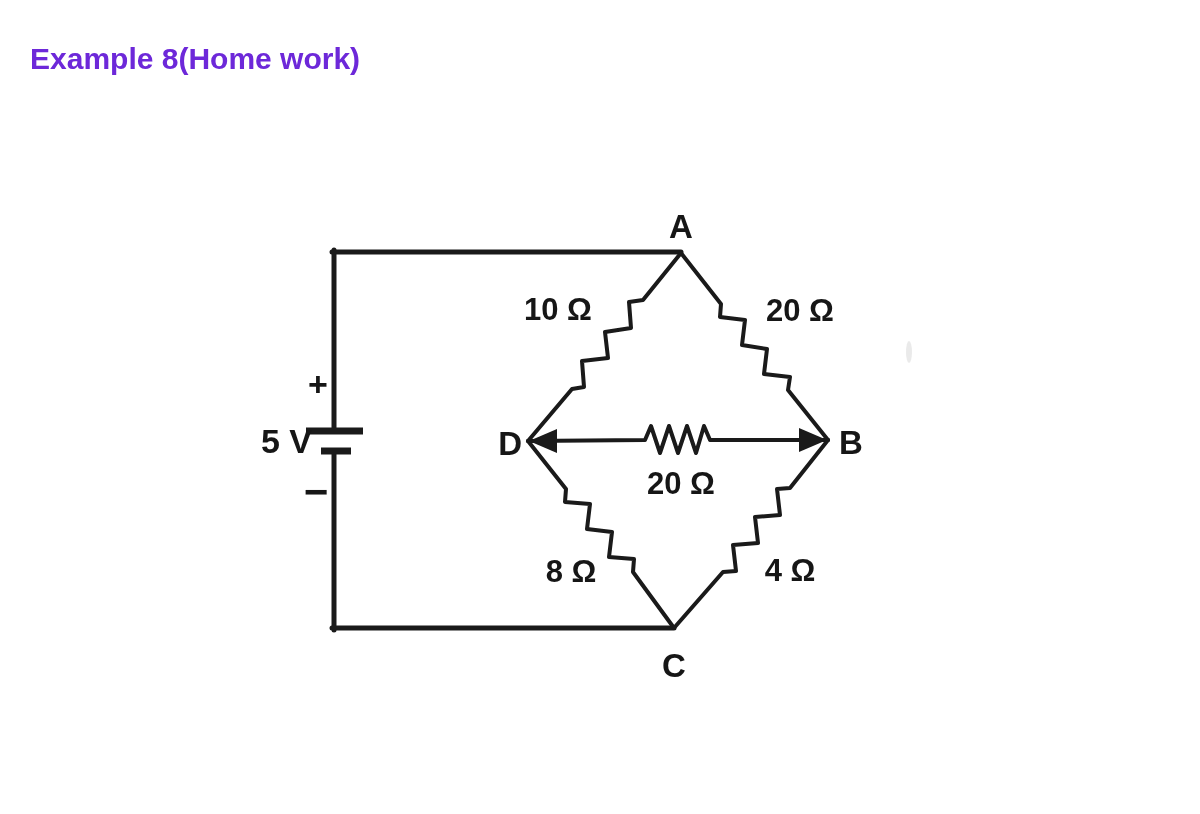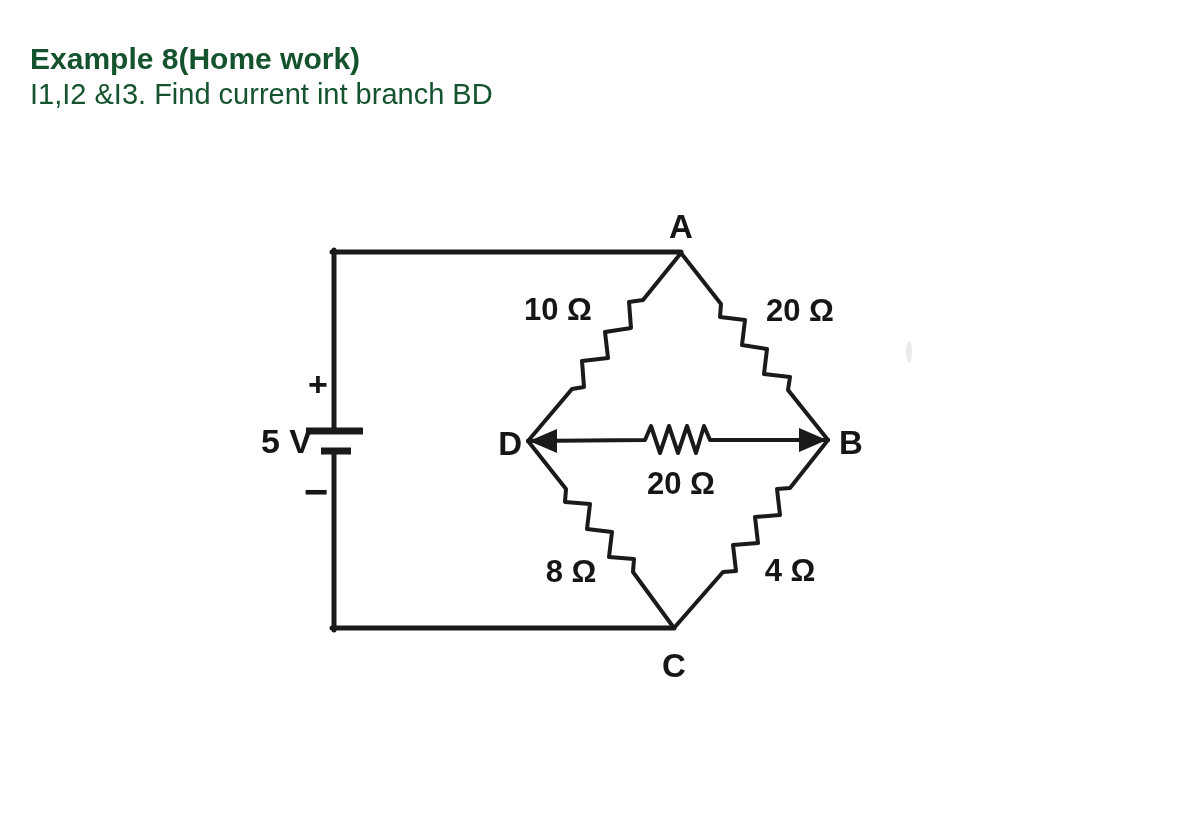--- a/index.html
+++ b/index.html
@@ -6,21 +6,21 @@
     margin: 0; padding: 0;
     background: #ffffff;
   }
   .page {
     position: relative;
     width: 1200px;
     height: 814px;
     background: #ffffff;
     overflow: hidden;
     font-family: "Liberation Sans", sans-serif;
-    color: #14532d;
+    color: #6d28d9;
   }
   .header {
     position: absolute;
     left: 30px;
     top: 41px;
     width: 1142px;
   }
   .title {
     font-size: 30px;
     font-weight: 700;
@@ -62,21 +62,20 @@
   .polarity       { font-size: 34px; }
   .polarity-minus { font-size: 42px; }
 </style>
 </head>
 <body>
 
 <div class="page">
 
   <div class="header">
     <div class="title">Example 8(Home work)</div>
-    <div class="body-line">I1,I2 &amp;I3. Find current int branch BD</div>
   </div>
 
   <svg class="circuit" width="1200" height="814" viewBox="0 0 1200 814">
 
     <path class="ink wire" d="M332,252 L681,252"></path>
     <path class="ink wire" d="M334,250 L334,428"></path>
     <path class="ink wire" d="M334,454 L334,630"></path>
     <path class="ink wire" d="M332,628 L674,628"></path>
 
     <g>

